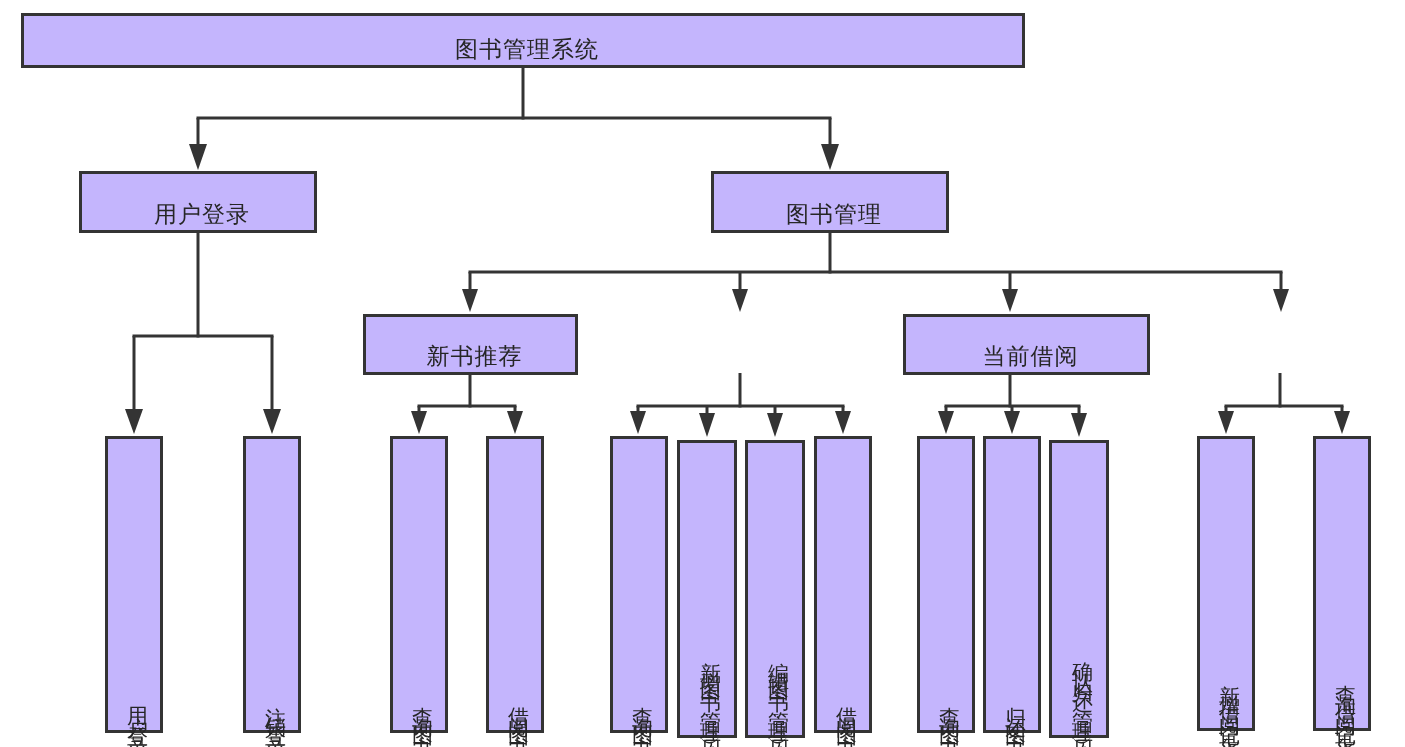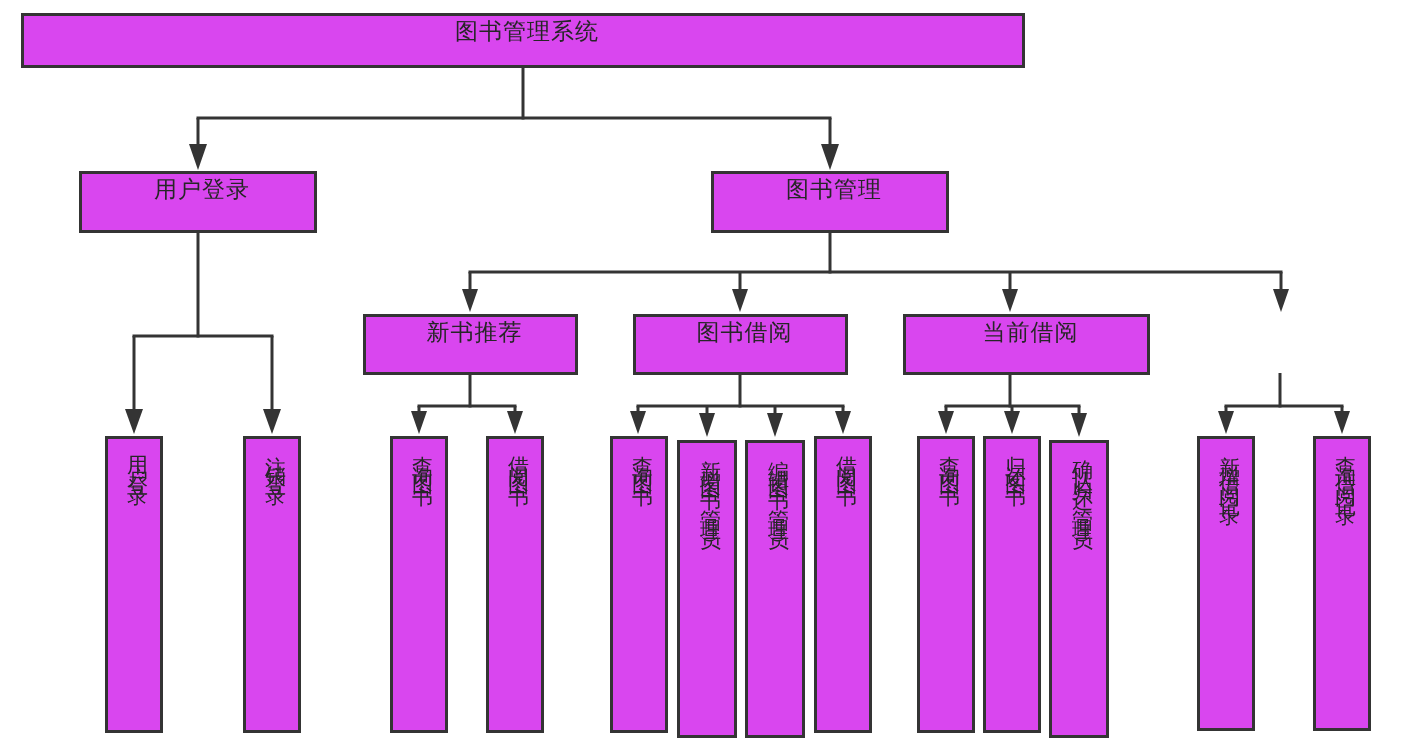--- a/index.html
+++ b/index.html
@@ -16,23 +16,23 @@
     left: 0; top: 0;
     width: 1405px; height: 747px;
     z-index: 0;
   }
   #connectors line { stroke: #343434; stroke-width: 3; }
   #connectors polygon { fill: #343434; }
   .box {
     position: absolute;
     box-sizing: border-box;
     border: 3px solid #343434;
-    background: #d946ef;
+    background: #c4b5fd;
     display: flex;
-    align-items: flex-start;
+    align-items: flex-end;
     justify-content: center;
     z-index: 1;
     padding-left: 8px;
   }
   .hlabel {
     font-size: 23px;
     color: #262626;
     letter-spacing: 1px;
     white-space: nowrap;
   }
@@ -144,23 +144,20 @@
   <div class="box" style="left:79px;top:171px;width:238px;height:62px">
     <span class="hlabel">用户登录</span>
   </div>
   <div class="box" style="left:363px;top:314px;width:215px;height:61px">
     <span class="hlabel">新书推荐</span>
   </div>
 
   <div class="box" style="left:711px;top:171px;width:238px;height:62px">
     <span class="hlabel">图书管理</span>
   </div>
-  <div class="box" style="left:633px;top:314px;width:215px;height:61px">
-    <span class="hlabel">图书借阅</span>
-  </div>
   <div class="box" style="left:903px;top:314px;width:247px;height:61px">
     <span class="hlabel">当前借阅</span>
   </div>
 
   <div class="box" style="left:105px;top:436px;width:58px;height:297px">
     <span class="vlabel">用户登录</span>
   </div>
   <div class="box" style="left:243px;top:436px;width:58px;height:297px">
     <span class="vlabel">注销登录</span>
   </div>

